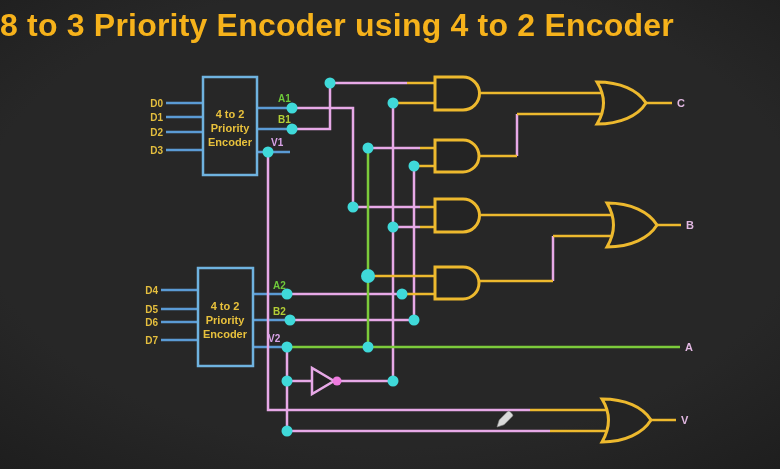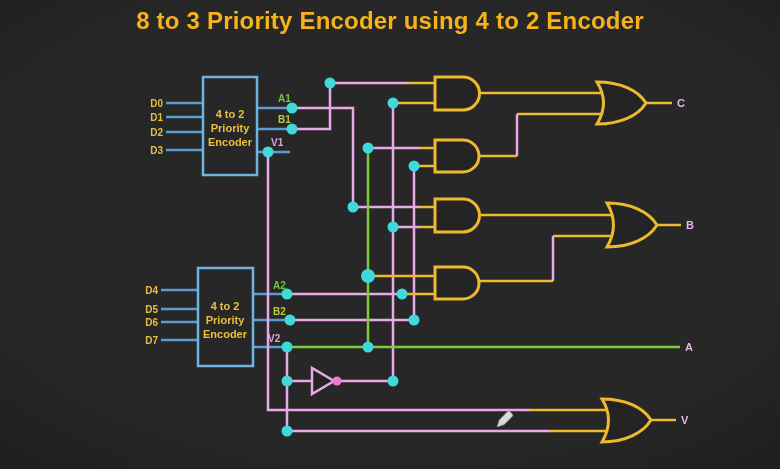--- a/index.html
+++ b/index.html
@@ -3,21 +3,21 @@
 <meta charset="utf-8">
 <style>
   html,body{margin:0;padding:0;background:#000;}
   .stage{
     position:relative;width:780px;height:469px;overflow:hidden;
     background:radial-gradient(ellipse 95% 90% at 50% 46%, #272727 55%, #1c1c1c 85%, #121212 100%);
     font-family:"Liberation Sans", sans-serif;
   }
   .title{
     position:absolute;top:7px;left:0;width:100%;
-    text-align:center;color:#F6B21B;font-size:24px;font-weight:800;
+    color:#F6B21B;font-size:32px;font-weight:800;
     letter-spacing:0.2px;
   }
   svg{position:absolute;top:0;left:0;}
   svg text{font-family:"Liberation Sans", sans-serif;font-weight:bold;}
   .dlabel{fill:#E4BE3E;font-size:10px;}
   .boxtext{fill:#E8C13C;font-size:11px;text-anchor:middle;}
   .lblA{fill:#6EC83A;font-size:10px;}
   .lblB{fill:#B4CF36;font-size:10px;}
   .lblV{fill:#D9A3E8;font-size:10px;}
   .outlbl{fill:#E2B8E2;font-size:11px;}

